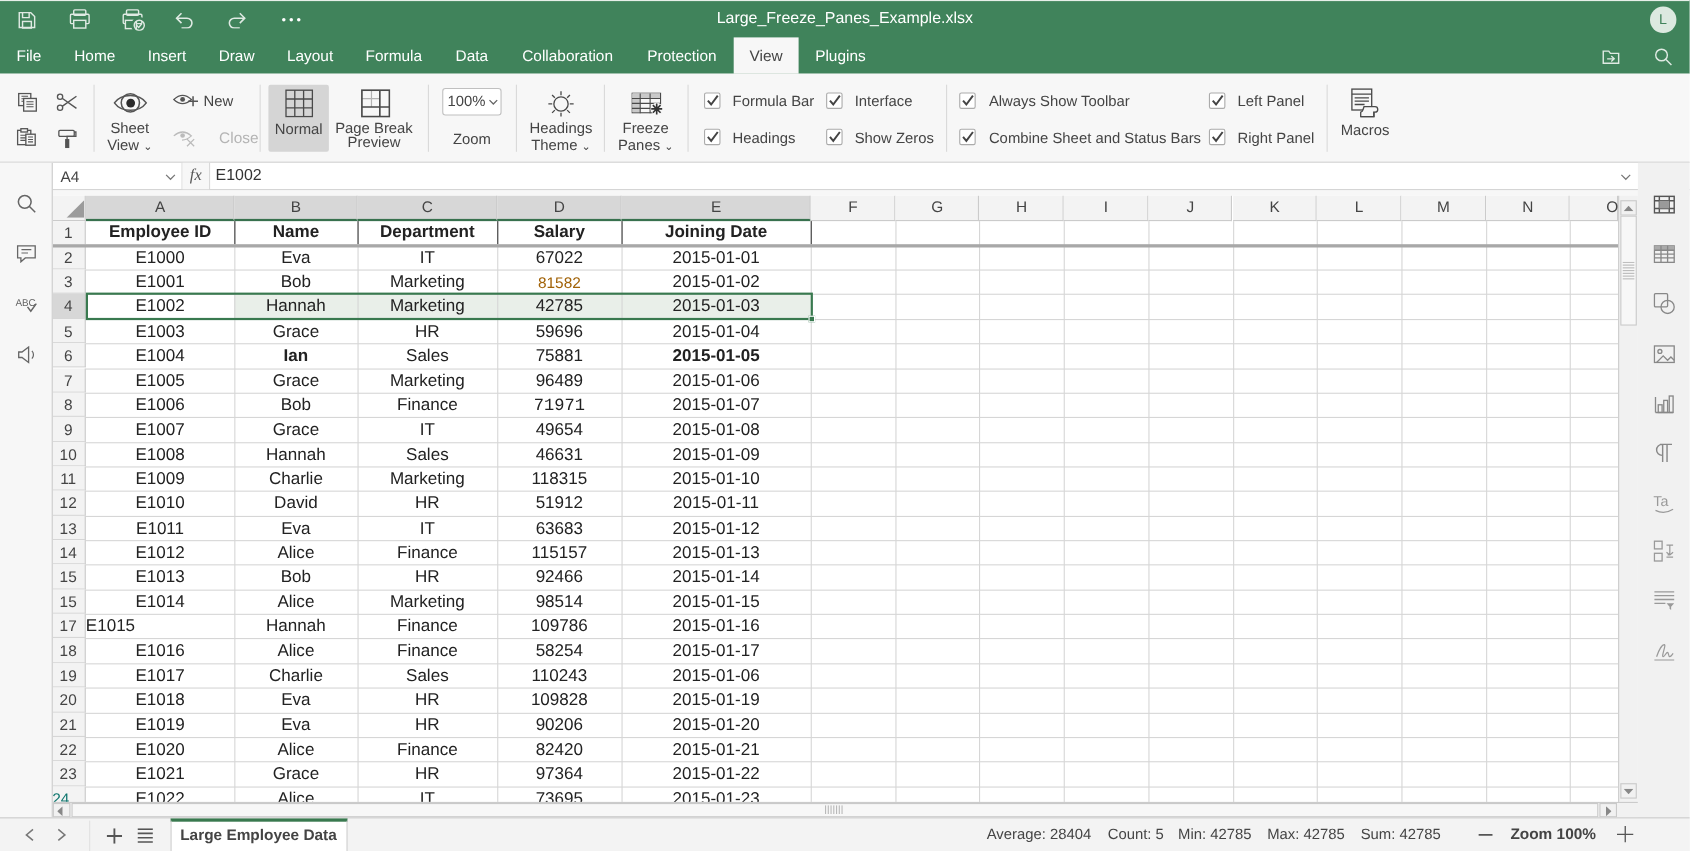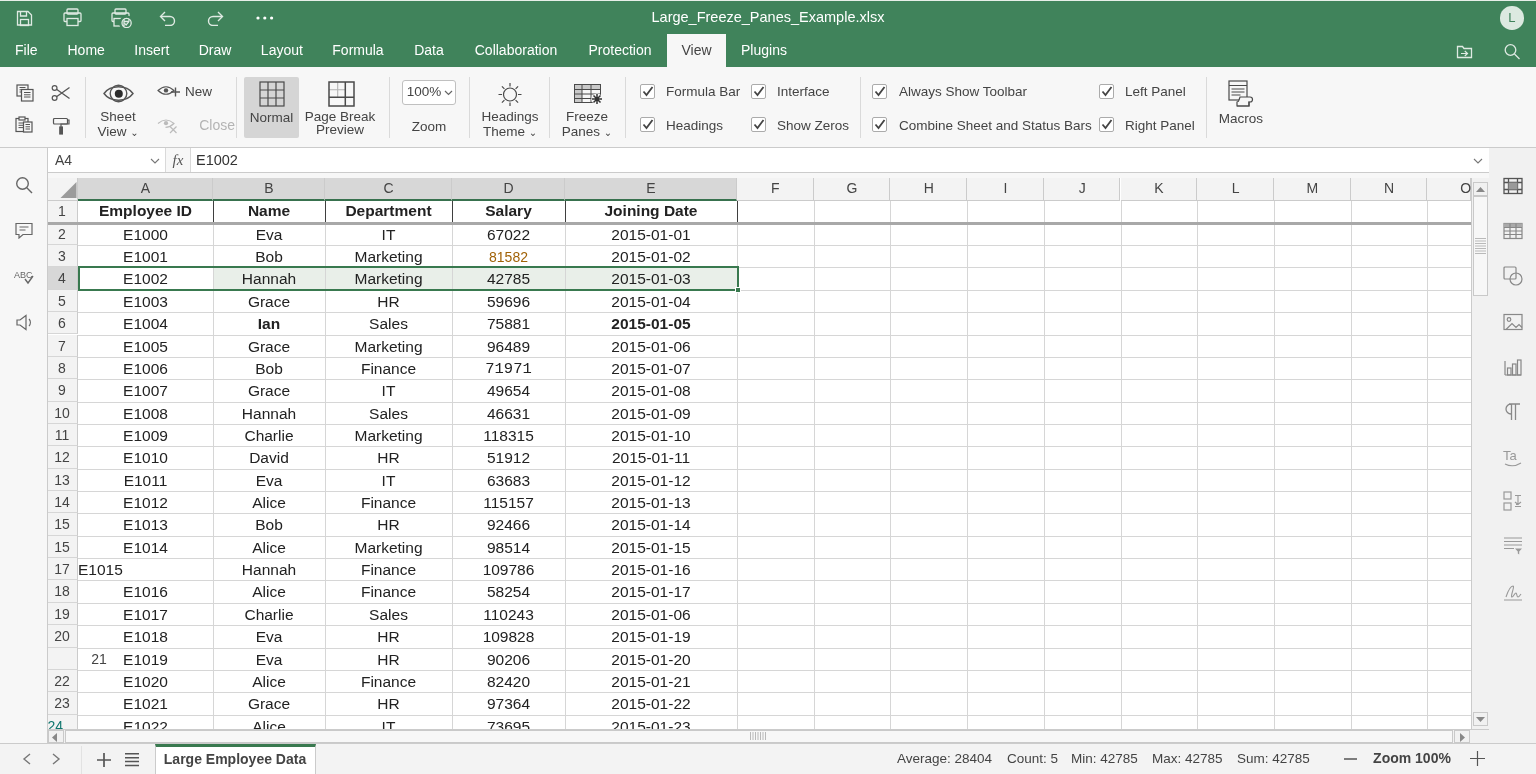--- a/index.html
+++ b/index.html
@@ -343,21 +343,21 @@
 <div style="position:absolute;left:47.5px;top:535.74px;width:29px;height:22.4px;line-height:22.4px;font-size:14px;color:#444;text-align:center;">15</div>
 <div style="position:absolute;left:47.5px;top:558.0999999999999px;width:30.5px;height:22.360000000000014px;background:#f3f3f3;border-right:1px solid #cbcbcb;border-bottom:1px solid #d6d6d6;box-sizing:border-box;"></div>
 <div style="position:absolute;left:47.5px;top:558.0999999999999px;width:29px;height:22.4px;line-height:22.4px;font-size:14px;color:#444;text-align:center;">17</div>
 <div style="position:absolute;left:47.5px;top:580.46px;width:30.5px;height:22.360000000000014px;background:#f3f3f3;border-right:1px solid #cbcbcb;border-bottom:1px solid #d6d6d6;box-sizing:border-box;"></div>
 <div style="position:absolute;left:47.5px;top:580.46px;width:29px;height:22.4px;line-height:22.4px;font-size:14px;color:#444;text-align:center;">18</div>
 <div style="position:absolute;left:47.5px;top:602.8199999999999px;width:30.5px;height:22.360000000000014px;background:#f3f3f3;border-right:1px solid #cbcbcb;border-bottom:1px solid #d6d6d6;box-sizing:border-box;"></div>
 <div style="position:absolute;left:47.5px;top:602.8199999999999px;width:29px;height:22.4px;line-height:22.4px;font-size:14px;color:#444;text-align:center;">19</div>
 <div style="position:absolute;left:47.5px;top:625.1800000000001px;width:30.5px;height:22.360000000000014px;background:#f3f3f3;border-right:1px solid #cbcbcb;border-bottom:1px solid #d6d6d6;box-sizing:border-box;"></div>
 <div style="position:absolute;left:47.5px;top:625.1800000000001px;width:29px;height:22.4px;line-height:22.4px;font-size:14px;color:#444;text-align:center;">20</div>
 <div style="position:absolute;left:47.5px;top:647.54px;width:30.5px;height:22.360000000000014px;background:#f3f3f3;border-right:1px solid #cbcbcb;border-bottom:1px solid #d6d6d6;box-sizing:border-box;"></div>
-<div style="position:absolute;left:47.5px;top:647.54px;width:29px;height:22.4px;line-height:22.4px;font-size:14px;color:#444;text-align:center;margin-left:37px;">21</div>
+<div style="position:absolute;left:47.5px;top:647.54px;width:29px;height:22.4px;line-height:22.4px;font-size:14px;color:#444;text-align:center;">21</div>
 <div style="position:absolute;left:47.5px;top:669.9px;width:30.5px;height:22.360000000000014px;background:#f3f3f3;border-right:1px solid #cbcbcb;border-bottom:1px solid #d6d6d6;box-sizing:border-box;"></div>
 <div style="position:absolute;left:47.5px;top:669.9px;width:29px;height:22.4px;line-height:22.4px;font-size:14px;color:#444;text-align:center;">22</div>
 <div style="position:absolute;left:47.5px;top:692.26px;width:30.5px;height:22.360000000000014px;background:#f3f3f3;border-right:1px solid #cbcbcb;border-bottom:1px solid #d6d6d6;box-sizing:border-box;"></div>
 <div style="position:absolute;left:47.5px;top:692.26px;width:29px;height:22.4px;line-height:22.4px;font-size:14px;color:#444;text-align:center;">23</div>
 <div style="position:absolute;left:47.5px;top:714.6199999999999px;width:30.5px;height:16.38000000000011px;background:#f3f3f3;border-right:1px solid #cbcbcb;border-bottom:1px solid #d6d6d6;box-sizing:border-box;"></div>
 <div style="position:absolute;left:47.5px;top:714.6199999999999px;width:29px;height:22.4px;line-height:22.4px;font-size:14px;color:#0f766e;">24</div>
 <div style="position:absolute;left:213px;top:200.5px;width:1px;height:530.5px;background:#d6d6d6;"></div>
 <div style="position:absolute;left:325px;top:200.5px;width:1px;height:530.5px;background:#d6d6d6;"></div>
 <div style="position:absolute;left:452px;top:200.5px;width:1px;height:530.5px;background:#d6d6d6;"></div>
 <div style="position:absolute;left:565px;top:200.5px;width:1px;height:530.5px;background:#d6d6d6;"></div>

